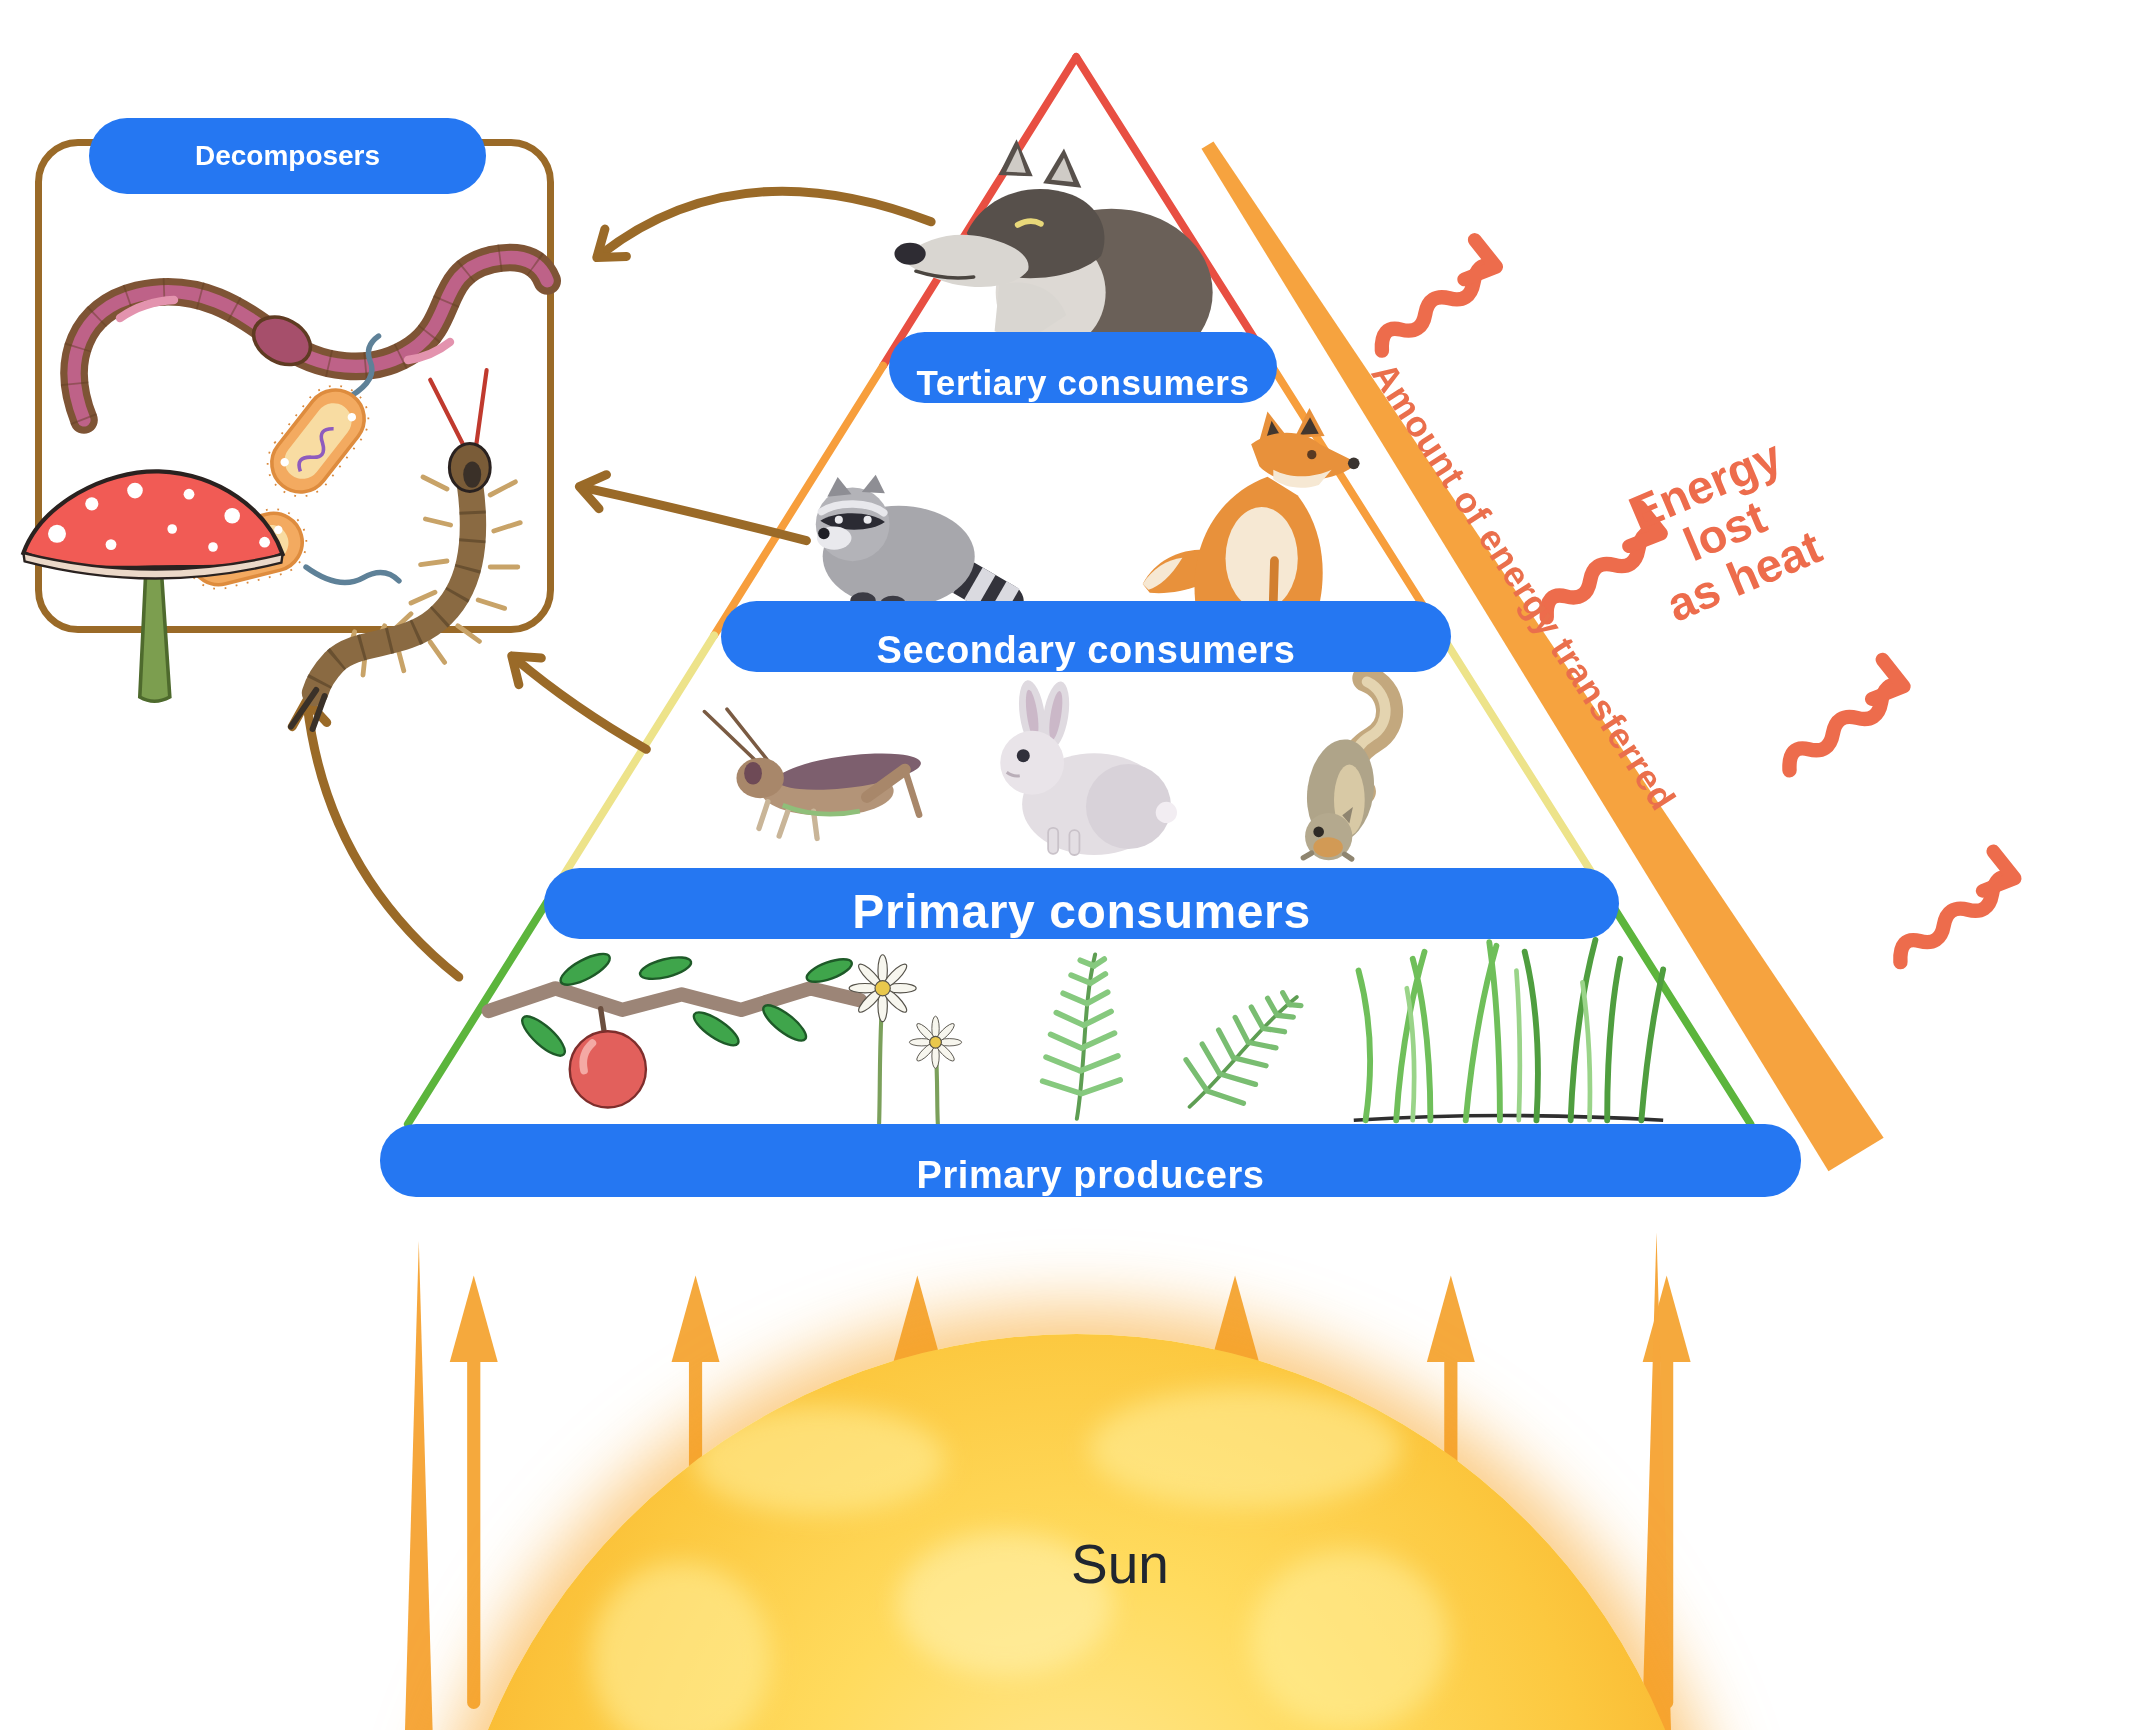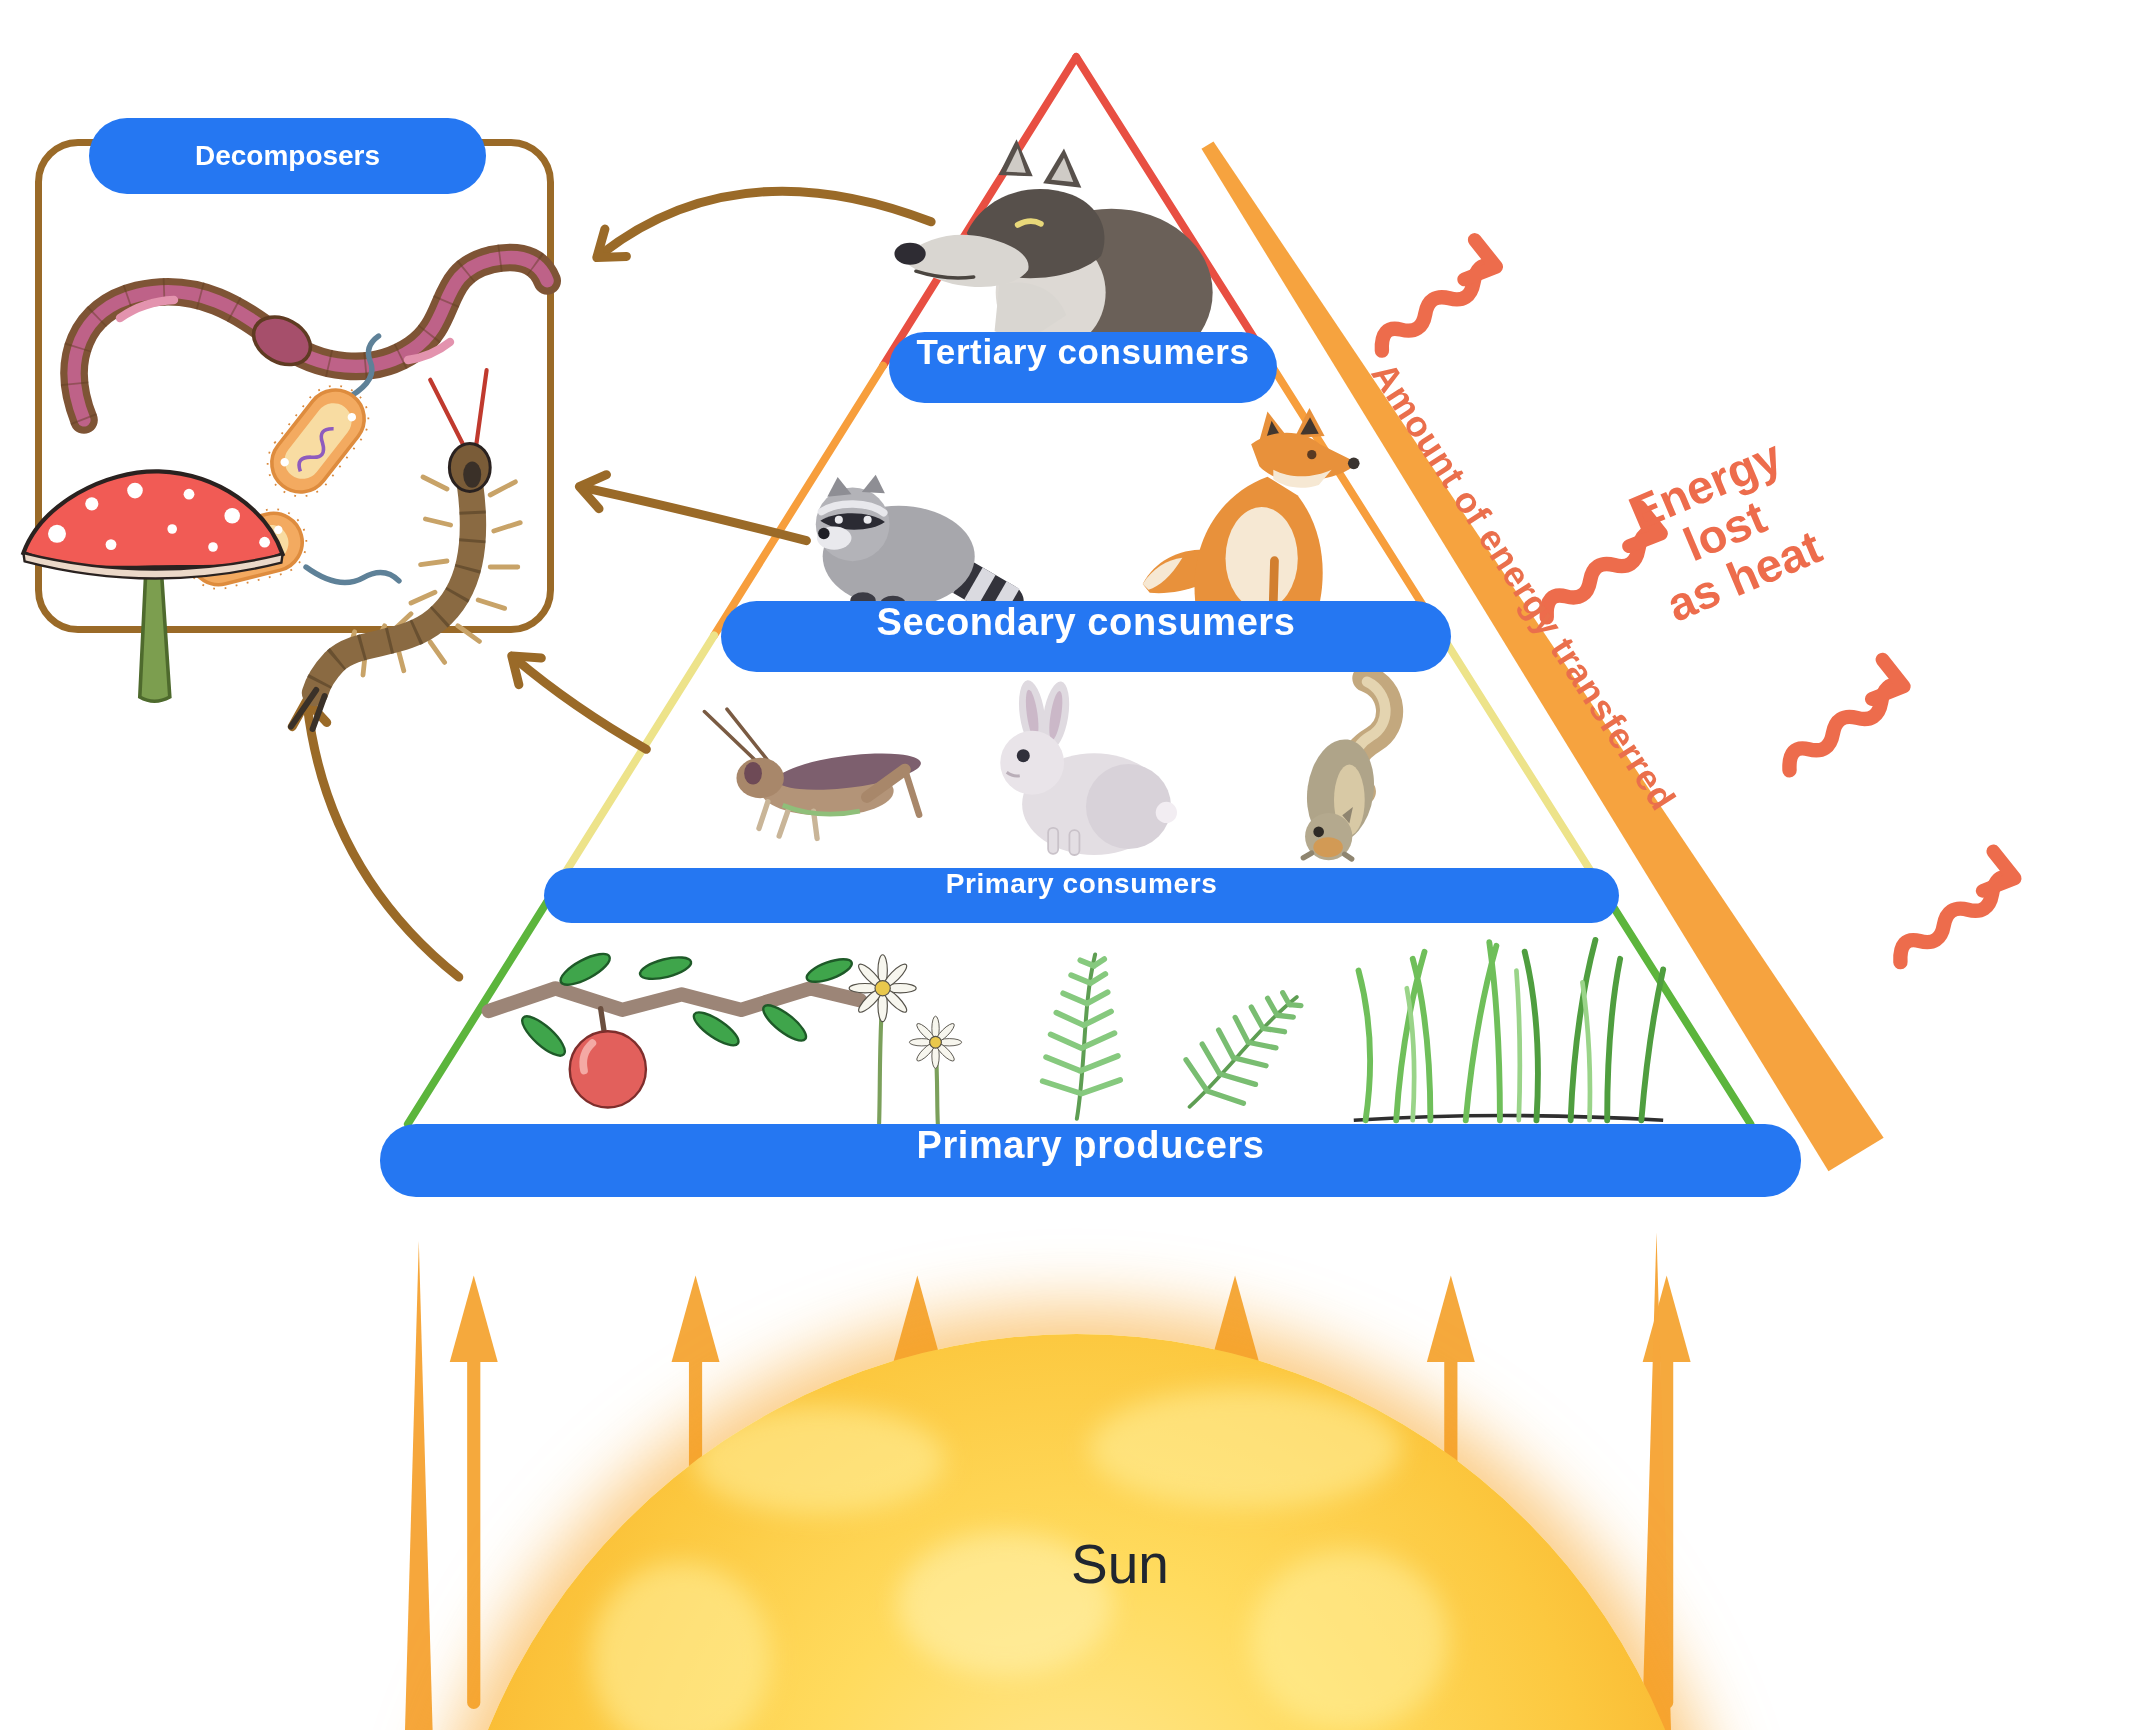--- a/index.html
+++ b/index.html
@@ -1,20 +1,20 @@
 <!DOCTYPE html>
 <html style="font-size:9.6px"><head>
 <meta charset="utf-8">
 <style>
   html,body{margin:0;padding:0;background:#ffffff;}
   body{font-family:"Liberation Sans", sans-serif;}
   #canvas{position:relative;width:2129px;height:1730px;background:#ffffff;overflow:hidden;}
   .banner{
     position:absolute;background:#2577F2;border-radius:36px;color:#ffffff;
-    font-weight:bold;display:flex;align-items:flex-start;justify-content:center;
+    font-weight:bold;display:flex;align-items:flex-end;justify-content:center;
     z-index:30;letter-spacing:0.6px;
   }
   .pill{
     position:absolute;background:#2577F2;border-radius:38px;color:#ffffff;
     font-weight:bold;display:flex;align-items:center;justify-content:center;
     z-index:30;
   }
   #decomposers-box{
     position:absolute;left:35px;top:139px;width:505px;height:480px;
     border:7.8px solid #9A6A28;border-radius:43px;background:transparent;z-index:5;
@@ -211,21 +211,21 @@
       <path d="M82,575 L40,636 M96,585 L76,640" fill="none" stroke="#3A3128" stroke-width="10" stroke-linecap="round"></path>
     </svg>
   </div>
 
   <div class="banner" style="left:889px;top:332px;width:388px;height:71px;font-size:35px;">
     <span>Tertiary consumers</span>
   </div>
   <div class="banner" style="left:721px;top:601px;width:730px;height:71px;font-size:38px;">
     <span>Secondary consumers</span>
   </div>
-  <div class="banner" style="left:544px;top:868px;width:1075px;height:55px;font-size:28px;">
+  <div class="banner" style="left:544px;top:868px;width:1075px;height:71px;font-size:48px;">
     <span>Primary consumers</span>
   </div>
   <div class="banner" style="left:380px;top:1124px;width:1421px;height:73px;font-size:38px;">
     <span>Primary producers</span>
   </div>
 
   <div class="organism" style="left:880px;top:137px;">
     <svg width="324" height="207" viewBox="0 0 560 350">
       <ellipse cx="400" cy="265" rx="175" ry="145" fill="#6A6058"></ellipse>
       <ellipse cx="295" cy="265" rx="95" ry="100" fill="#DDD9D4"></ellipse>

